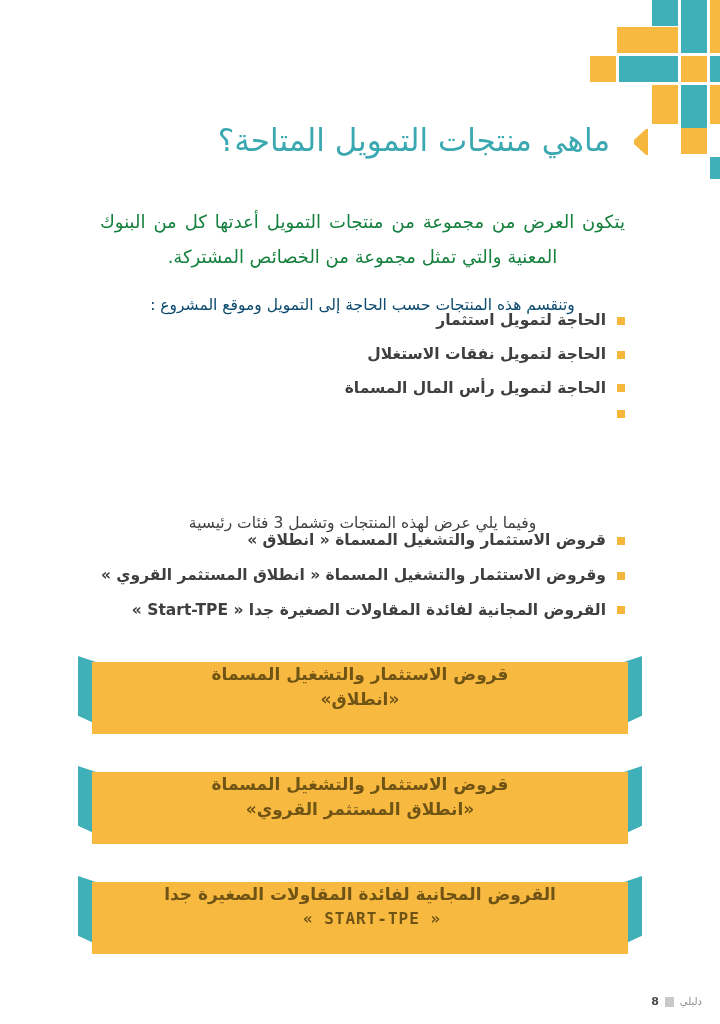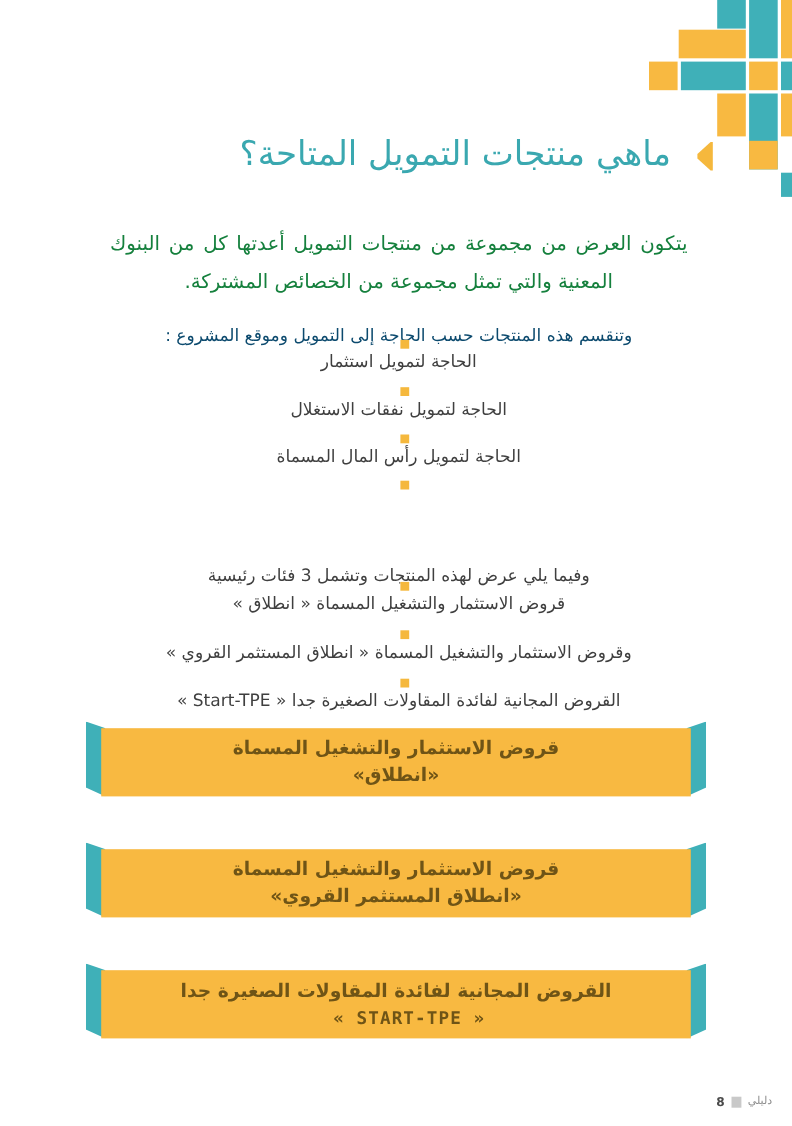--- a/index.html
+++ b/index.html
@@ -81,27 +81,28 @@
   }
 
   .bullet-list {
     list-style: none;
     margin: 0;
     padding: 0;
     direction: rtl;
   }
   .bullet-list li {
     display: flex;
-    flex-direction: column;
+    flex-direction: row;
     align-items: center;
     justify-content: flex-start;
     font-size: 15.5px;
     line-height: 1.6;
     color: #3f3f3f;
     margin: 0 0 9px 0;
+    font-weight: bold;
   }
   .bullet-sq {
     flex: 0 0 auto;
     width: 8px;
     height: 8px;
     background: #f5b83d;
     margin-left: 11px;
     margin-top: 1px;
   }
   .bullet-text {
@@ -158,26 +159,25 @@
   }
   .banner .tail.right {
     right: 0;
     clip-path: polygon(0 6px, 100% 0, 100% 88%, 0 100%);
   }
   .banner .plate {
     position: absolute;
     top: 6px;
     left: 14px;
     right: 14px;
-    height: 62px;
+    height: 72px;
     background: #f8b941;
     display: flex;
     flex-direction: column;
     align-items: center;
-    justify-content: center;
     text-align: center;
   }
   .banner .plate .l1,
   .banner .plate .l2 {
     font-size: 17px;
     line-height: 1.45;
     font-weight: 700;
     color: #6f5416;
     white-space: nowrap;
   }

